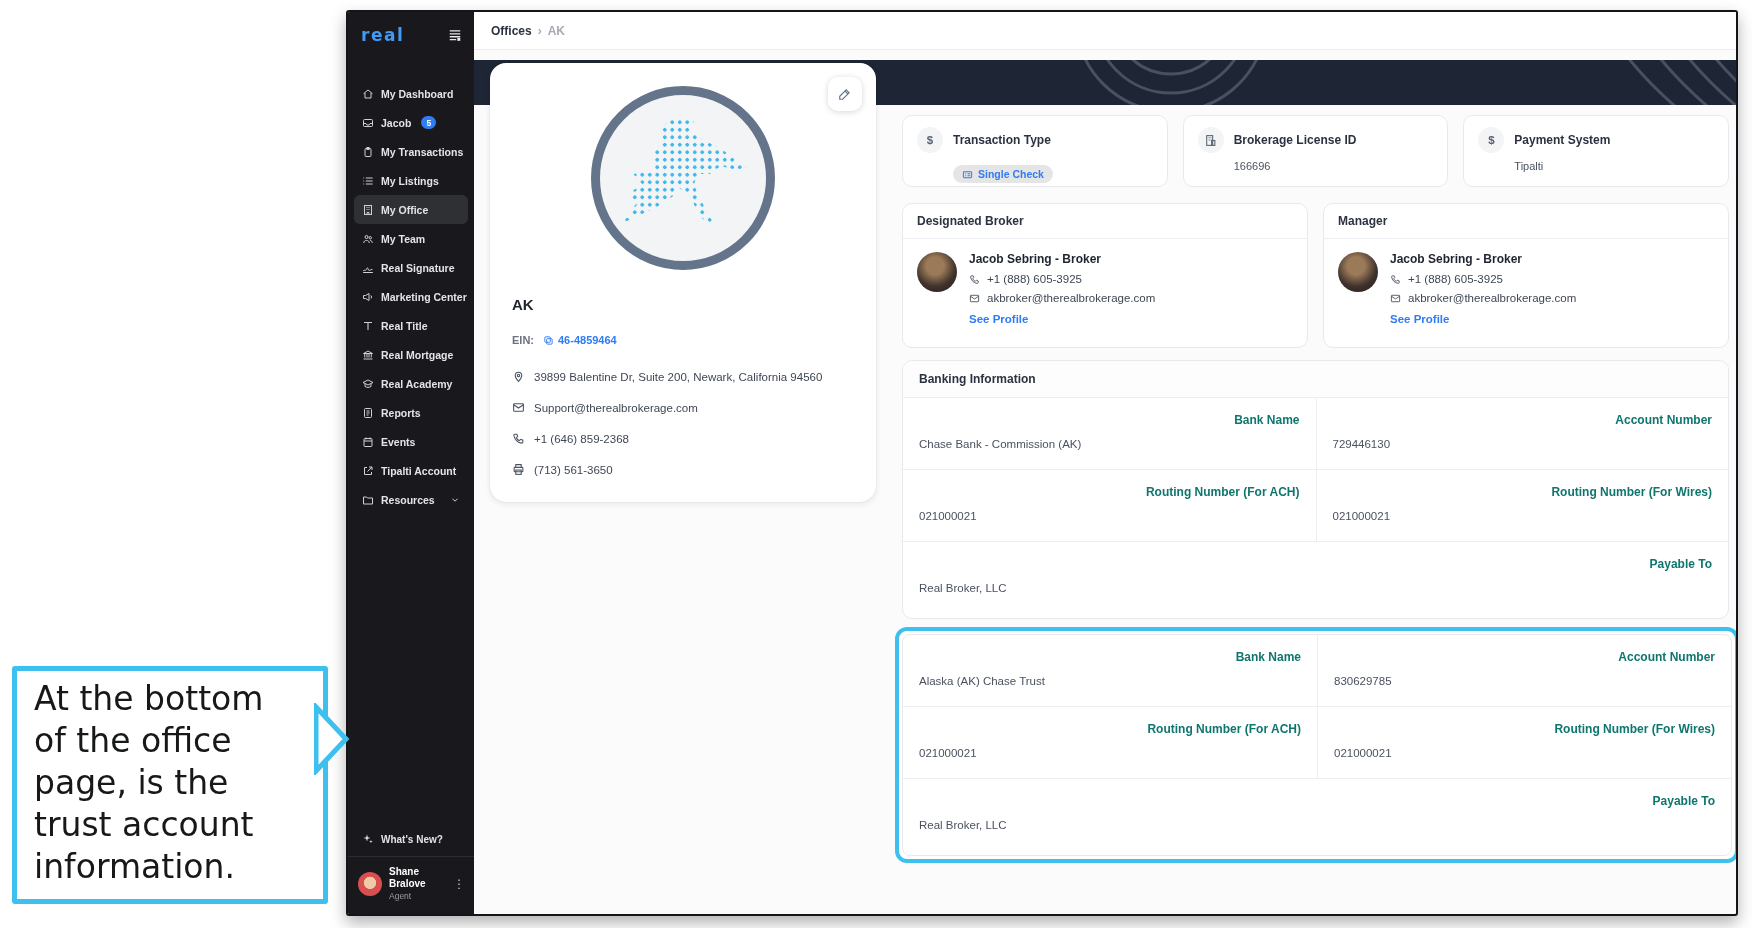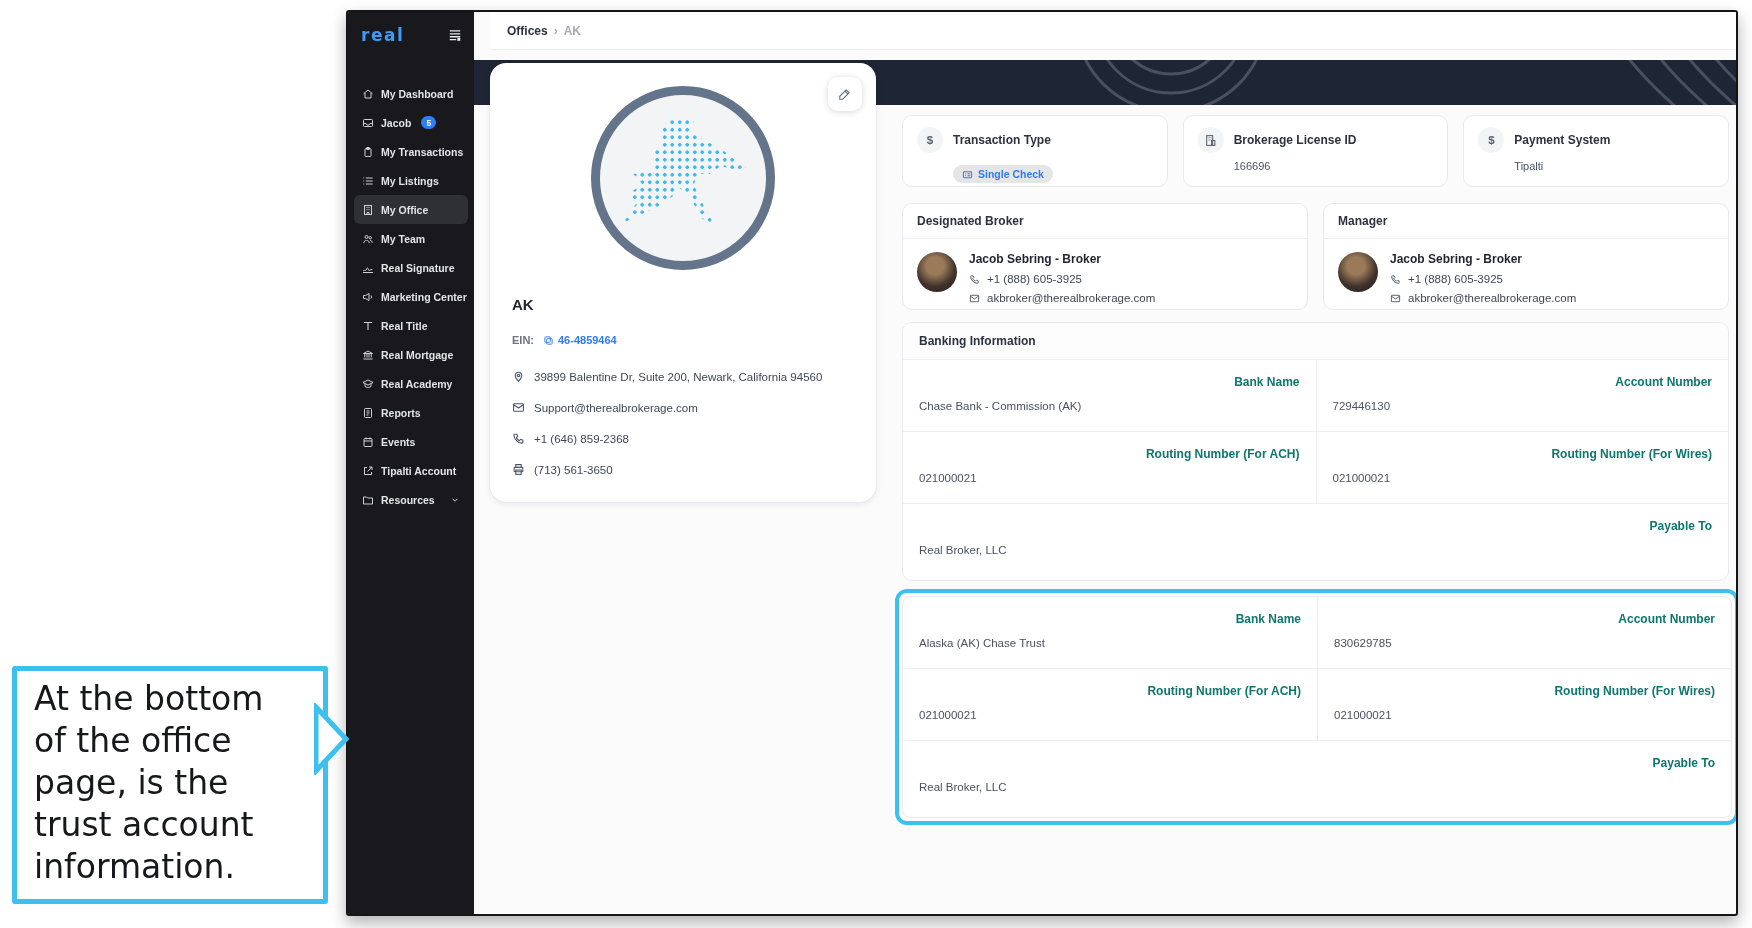--- a/index.html
+++ b/index.html
@@ -38,21 +38,21 @@
   .user-row { display:flex; align-items:center; gap:7px; padding:9px 9px 13px 10px;
               border-top:1px solid #2c2d31; cursor:pointer; }
   .user-avatar { width:24px; height:24px; border-radius:50%; flex:none;
      background:radial-gradient(circle at 50% 45%, #f0c9a6 0 33%, #d94f4f 36%); }
   .user-name { color:#fff; font-size:10px; font-weight:bold; line-height:12px; }
   .user-role { color:#9b9ca1; font-size:8.5px; margin-top:1px; }
   .kebab { margin-left:auto; color:#c6c7cb; font-size:12px; }
 
   
   .main { position:absolute; left:126px; top:0; right:0; bottom:0; }
-  .topbar { position:absolute; left:16px; top:0; right:0; height:38px; background:#fff;
+  .topbar { position:absolute; left:0; top:0; right:0; height:38px; background:#fff;
             border-bottom:1px solid #ececee; display:flex; align-items:center;
             padding:0 17px; gap:6px; z-index:2; }
   .crumb-a { font-size:12px; font-weight:bold; color:#2b3240; cursor:pointer; }
   .crumb-sep,.crumb-b { font-size:12px; font-weight:bold; color:#a6abb5; }
   .banner { position:absolute; left:0; top:48px; right:0; height:45px;
             background:#1e2534; overflow:hidden; }
 
   
   .office-card { position:absolute; left:16px; top:51px; width:386px; height:439px;
                  background:#fff; border-radius:16px; z-index:1;
@@ -91,21 +91,21 @@
              color:#5b6472; display:flex; align-items:center; justify-content:center;
              font-size:11.5px; font-weight:bold; }
   .info-label { font-size:12px; font-weight:bold; color:#2b3240; }
   .info-value { margin-left:36px; margin-top:7px; font-size:11px; color:#4a5260; }
   .pill { display:inline-flex; align-items:center; gap:5px; margin-left:36px;
           margin-top:12px; background:#e5e5e5; color:#2e7cf6; font-size:10.5px;
           font-weight:bold; border-radius:10px; padding:3px 9px; }
 
   .people-row { display:flex; gap:15px; margin-top:16px; }
   .person-card { flex:1; background:#fff; border:1px solid #e7e9ec; border-radius:10px;
-                 height:107px; overflow:hidden; }
+                 height:145px; overflow:hidden; }
   .person-head { padding:10px 14px; font-size:12px; font-weight:bold; color:#2b3240;
                  border-bottom:1px solid #eceef1; }
   .person-body { padding:13px 14px; display:flex; gap:12px; }
   .person-avatar { width:40px; height:40px; border-radius:50%; flex:none;
      background:radial-gradient(circle at 45% 35%, #9a7a58 0 26%, #40322c 60%, #241d1c); }
   .person-info { display:flex; flex-direction:column; gap:7px; }
   .person-name { font-size:12px; font-weight:bold; color:#1f2430; }
   .p-row { display:flex; align-items:center; gap:7px; font-size:11.5px; color:#3f4754; }
   .p-row .ic { color:#4b5563; }
   .see-profile { font-size:11.5px; font-weight:bold; color:#2e7cf6; cursor:pointer; margin-top:2px; }
@@ -248,20 +248,37 @@
         <span>Tipalti Account</span>
       </div>
       <div class="nav-item">
         <svg class="ic" width="12" height="12" viewBox="0 0 24 24" fill="none" stroke="currentColor" stroke-width="2">
             <path d="M3 6h6l2 2h10v12H3z"></path>
           </svg>
         <span>Resources</span>
         <svg class="ic chev" width="10" height="10" viewBox="0 0 24 24" fill="none" stroke="currentColor" stroke-width="2.4">
             <path d="m6 9 6 6 6-6"></path>
           </svg>
+      </div>
+    </div>
+    <div class="sidebar-bottom">
+      <div class="whats-new">
+        <svg class="ic" width="12" height="12" viewBox="0 0 24 24" fill="currentColor">
+            <path d="M10 3l1.6 5.4L17 10l-5.4 1.6L10 17l-1.6-5.4L3 10l5.4-1.6z"></path>
+            <path d="M18 14l.9 2.6L21.5 17l-2.6.9L18 20.5l-.9-2.6L14.5 17l2.6-.9z"></path>
+          </svg>
+        <span>What's New?</span>
+      </div>
+      <div class="user-row">
+        <span class="user-avatar"></span>
+        <span>
+          <div class="user-name">Shane Bralove</div>
+          <div class="user-role">Agent</div>
+        </span>
+        <span class="kebab">⋮</span>
       </div>
     </div>
   </div>
 
   <div class="main">
     <div class="topbar">
       <span class="crumb-a">Offices</span>
       <span class="crumb-sep">›</span>
       <span class="crumb-b">AK</span>
     </div>

